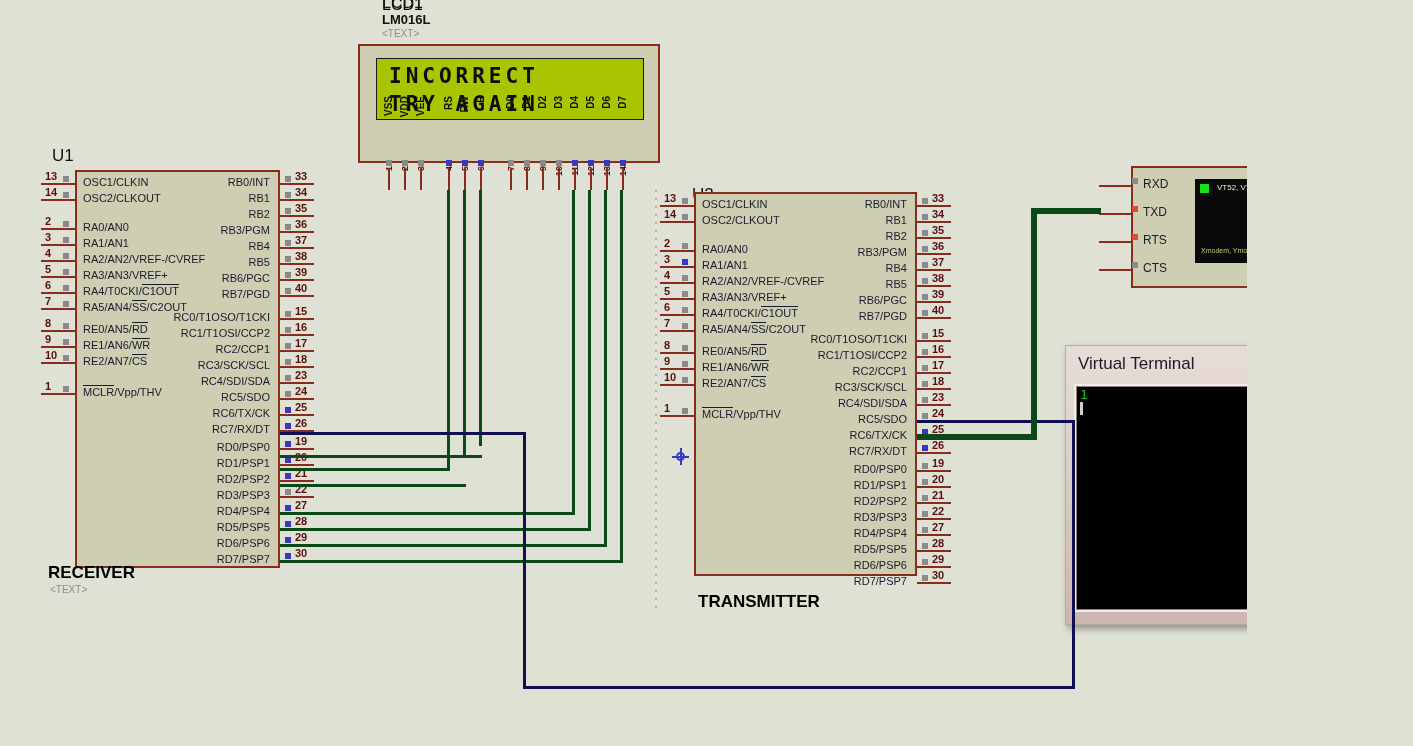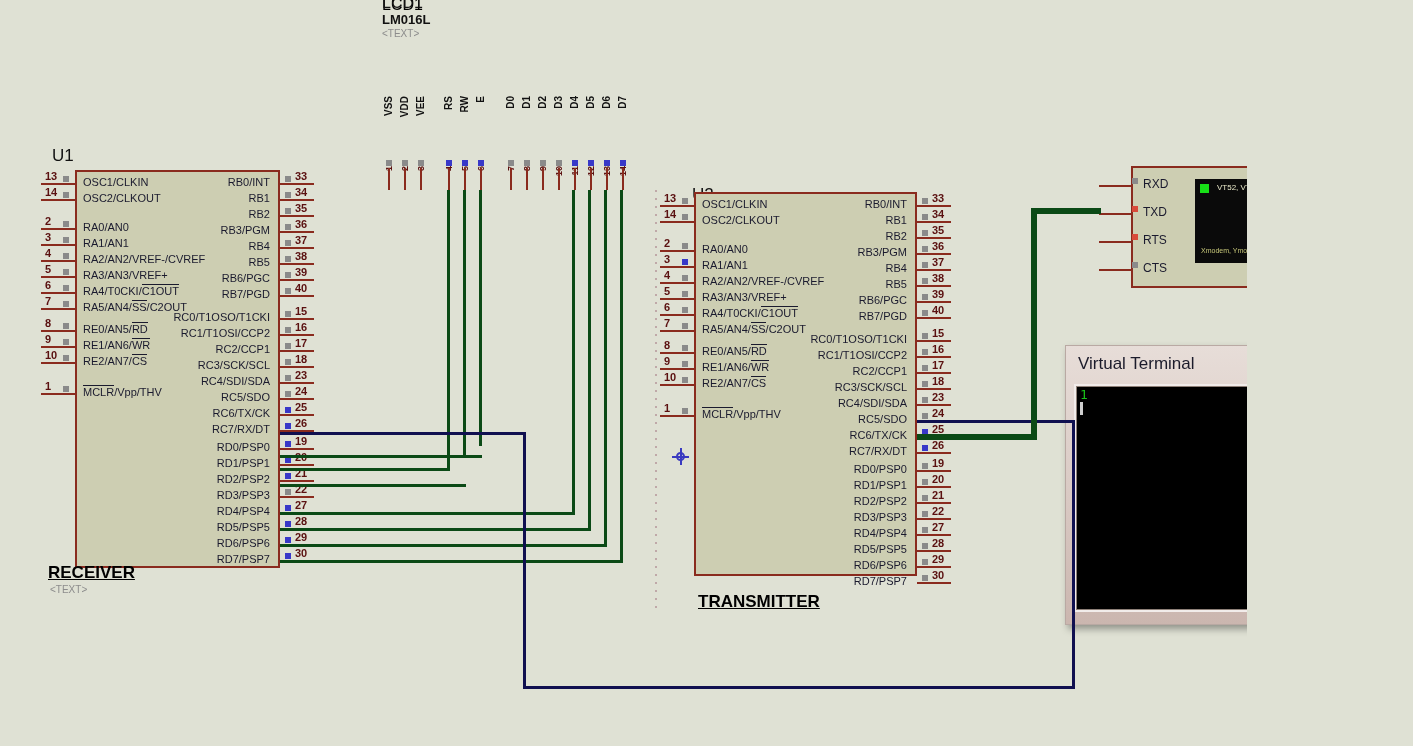--- a/index.html
+++ b/index.html
@@ -11,21 +11,21 @@
   }
   #stage{position:absolute;left:0;top:0;width:1247px;height:746px;
     background:#dfe1d4;overflow:hidden;}
 
   
   .abs{position:absolute;}
   .pinlabel{font-size:11px;color:#1a1a2e;white-space:nowrap;line-height:1;}
   .pinnum{font-size:11px;color:#5a1010;font-weight:bold;white-space:nowrap;line-height:1;}
   .reftext{font-size:17px;color:#111;white-space:nowrap;}
   .smalltext{font-size:10px;color:#8c8c8c;white-space:nowrap;}
-  .boldname{font-size:17px;color:#000;font-weight:bold;white-space:nowrap;text-decoration:underline;}
+  .boldname{font-size:17px;color:#000;font-weight:bold;white-space:nowrap;}
 
   
   .icbody{
     background:#cdceb2;border:2px solid #8a2b1e;box-sizing:border-box;
   }
   
   .pad{position:absolute;width:6px;height:6px;background:#8a8a8a;}
   .pad.blue{background:#3838c8;}
   .pad.red{background:#d84a3a;}   
 
@@ -162,20 +162,26 @@
       <div class="gdot" style="left: 0px; top: 400px;"></div>
       <div class="gdot" style="left: 0px; top: 408px;"></div>
       <div class="gdot" style="left: 0px; top: 416px;"></div>
     </div>
 
   <div class="abs" style="left:382px;top:-4px;">LCD1</div>
   <div class="abs reftext" style="left:382px;top:-6px;font-size:16px;color:#111;">LCD1</div>
   <div class="abs" style="left:382px;top:12px;font-size:13px;font-weight:bold;color:#111;">LM016L</div>
   <div class="abs smalltext" style="left:382px;top:28px;">&lt;TEXT&gt;</div>
 
+  <div id="lcd-frame">
+    <div id="lcd-screen">
+      <div class="lcdline">INCORRECT</div>
+      <div class="lcdline">TRY AGAIN</div>
+    </div>
+  </div>
   <div id="lcd-pins">
       <div class="lcdpinname" style="left: 384px; top: 96px;">VSS</div>
       <div class="pad" style="left: 386px; top: 160px;"></div>
       <div class="lcdpinnum" style="left: 385px; top: 166px;">1</div>
       <div style="position: absolute; left: 388px; top: 168px; width: 2px; height: 22px; background: rgb(138, 43, 30);"></div>
       <div class="lcdpinname" style="left: 400px; top: 96px;">VDD</div>
       <div class="pad" style="left: 402px; top: 160px;"></div>
       <div class="lcdpinnum" style="left: 401px; top: 166px;">2</div>
       <div style="position: absolute; left: 404px; top: 168px; width: 2px; height: 22px; background: rgb(138, 43, 30);"></div>
       <div class="lcdpinname" style="left: 416px; top: 96px;">VEE</div>

